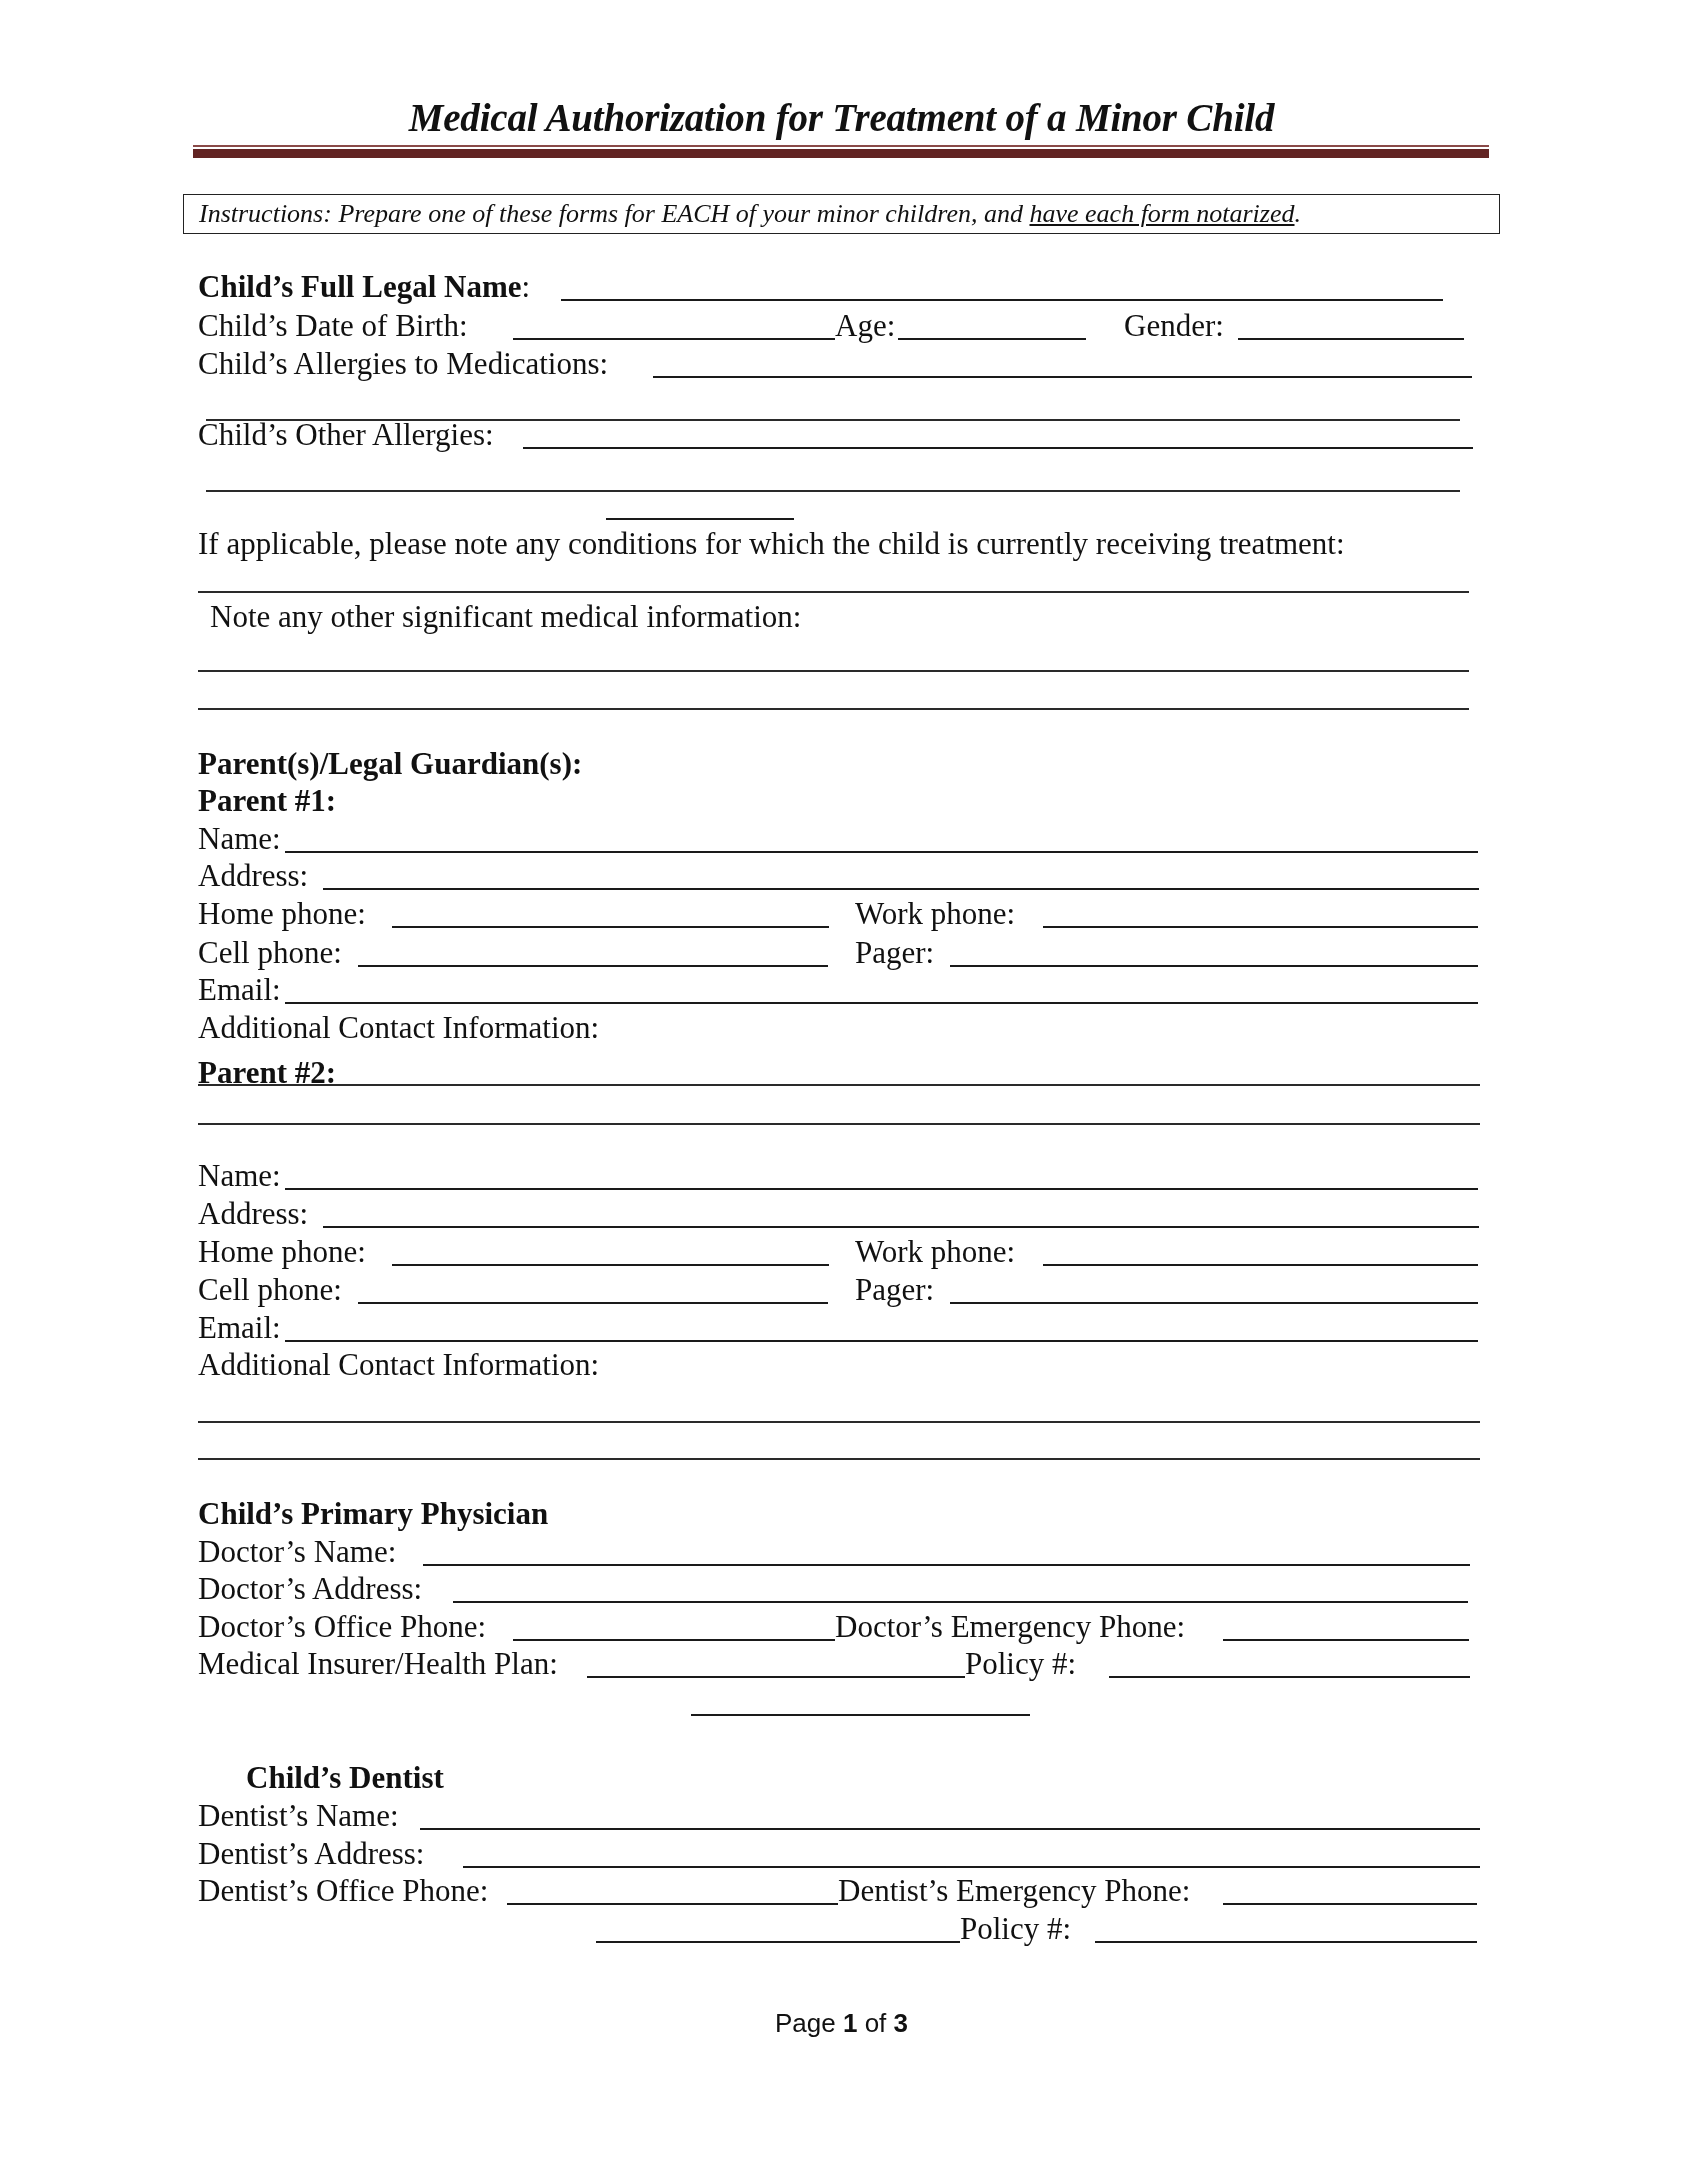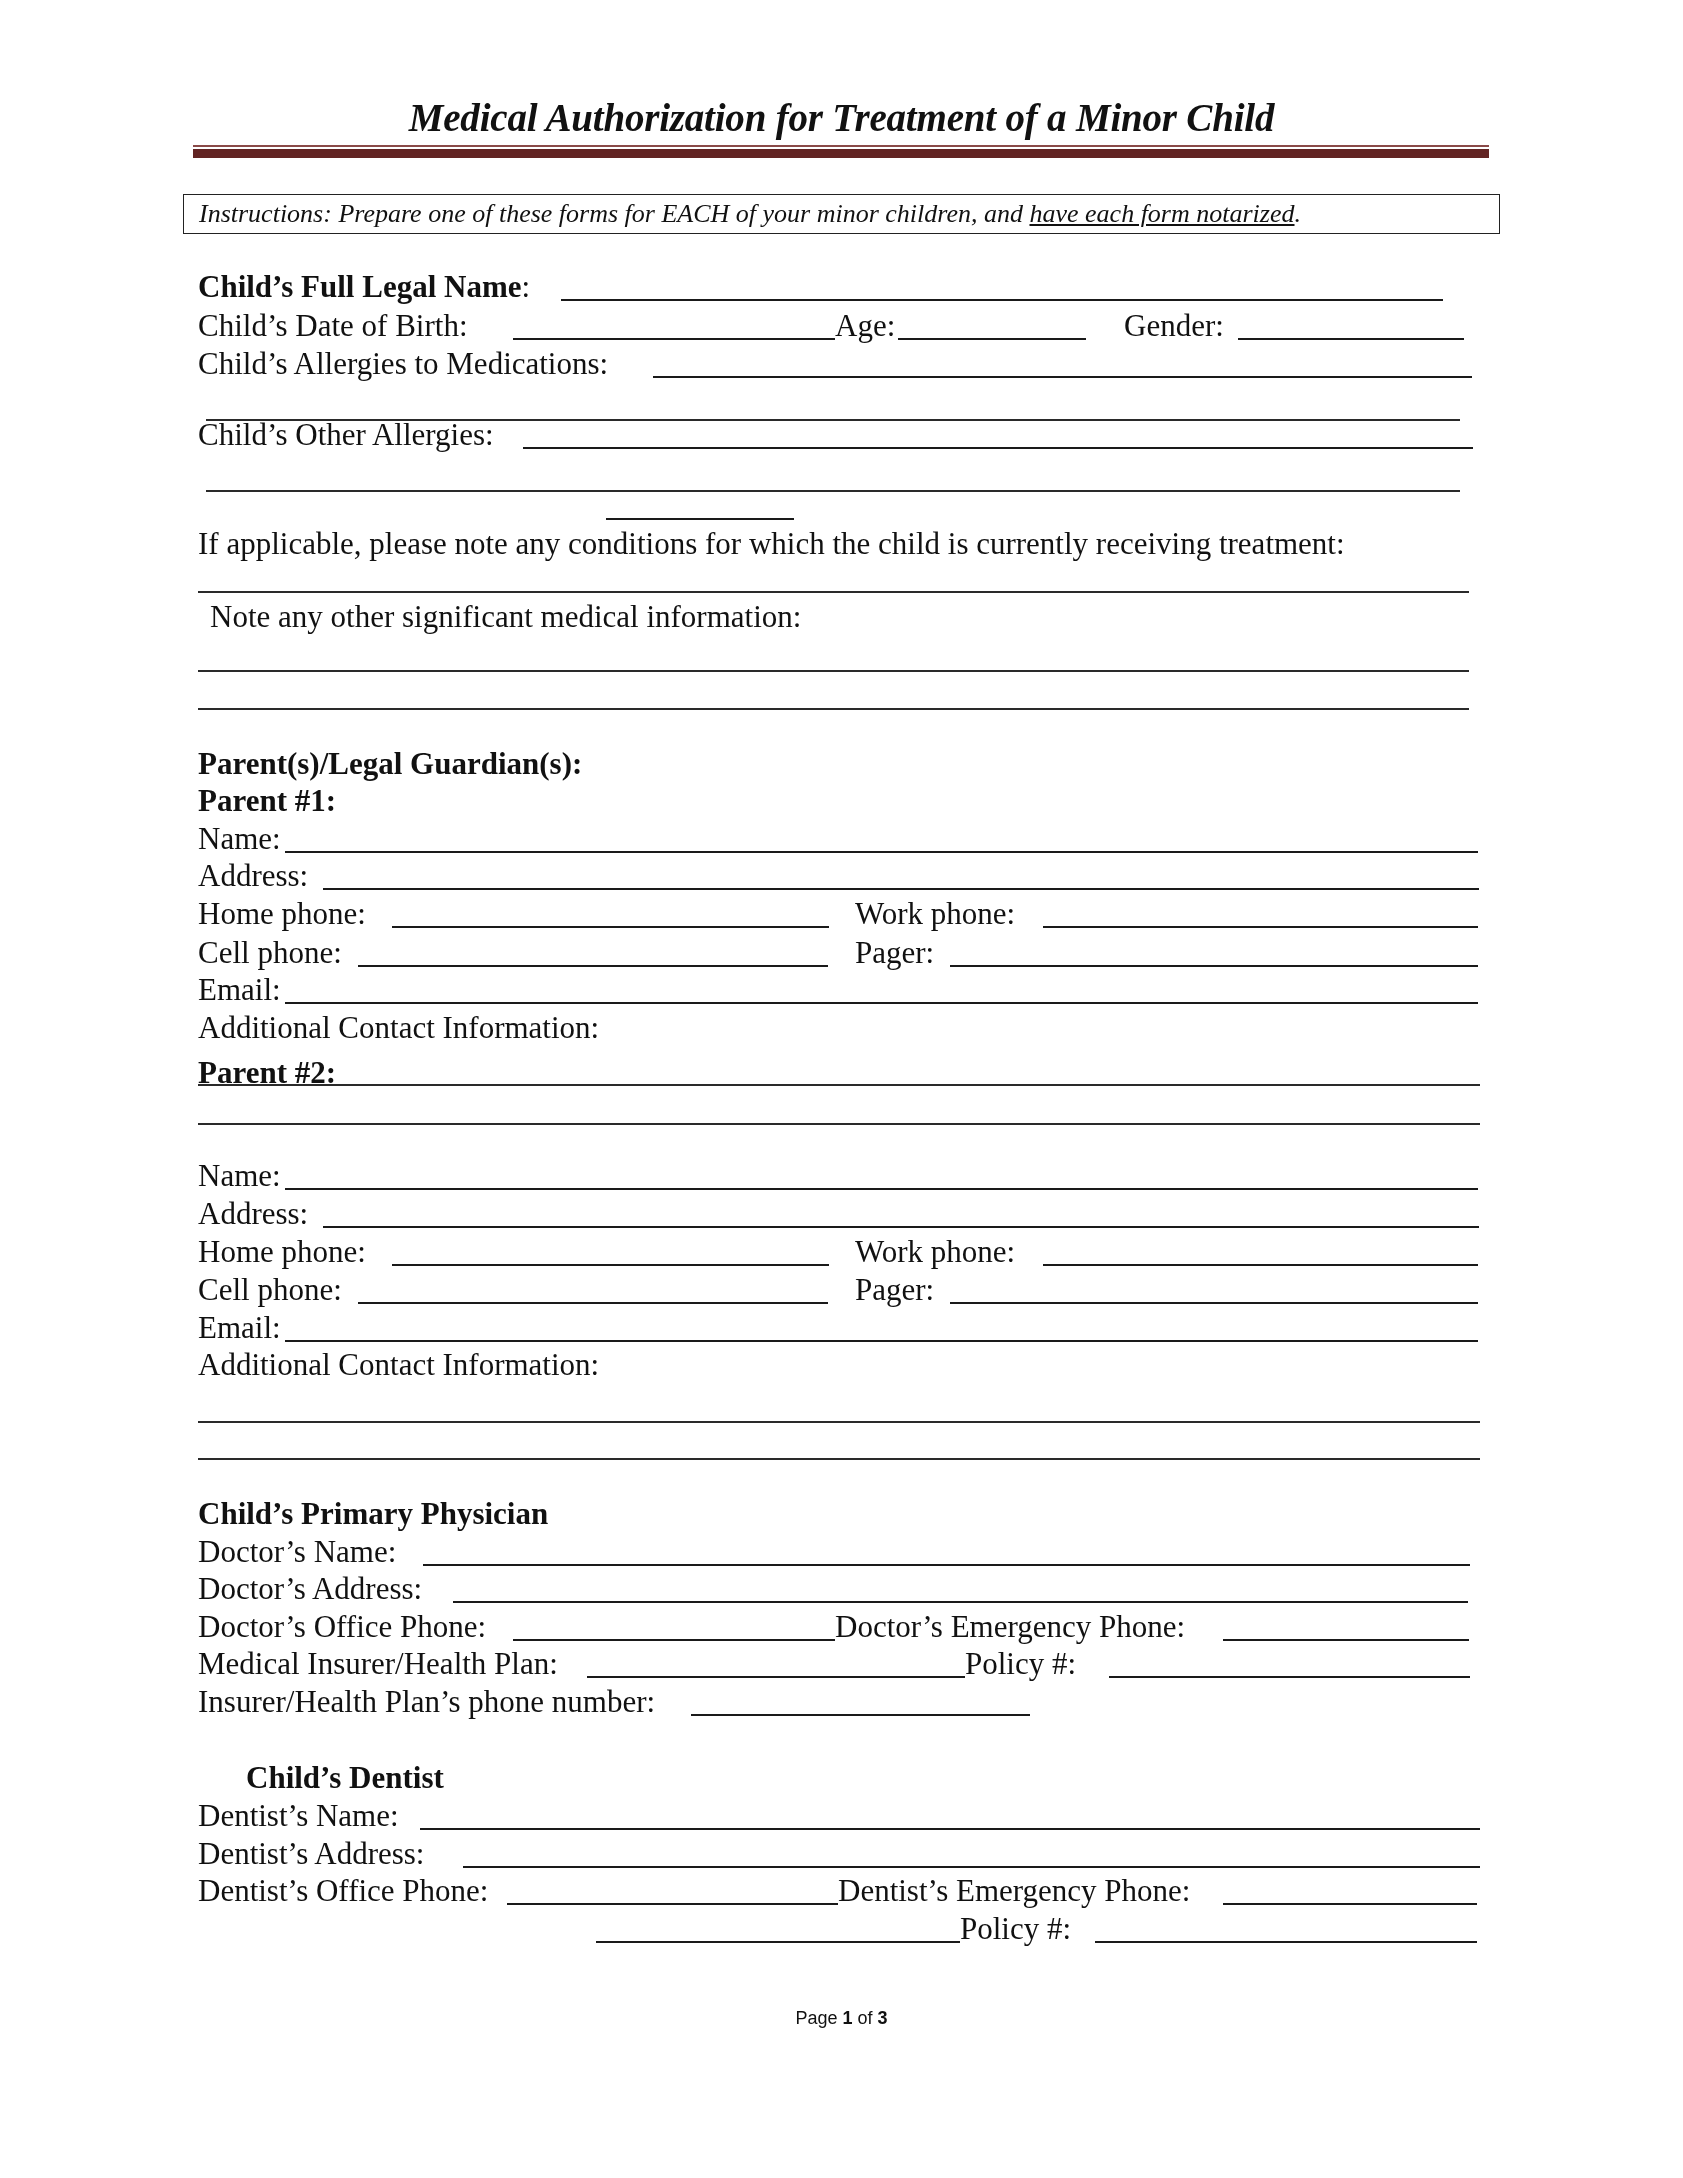--- a/index.html
+++ b/index.html
@@ -12,21 +12,21 @@
   .instr { position: absolute; left: 183px; top: 194px; width: 1317px; height: 40px;
            border: 1.5px solid #222; box-sizing: border-box; font-style: italic; font-size: 26px;
            padding: 4px 0 0 15px; white-space: nowrap; }
   .instr u { text-decoration: underline; }
   .row { position: absolute; left: 198px; height: 40px; font-size: 31px; white-space: nowrap; line-height: 40px; }
   .lbl { position: absolute; top: 0; white-space: nowrap; }
   .b { font-weight: bold; }
   .blank { position: absolute; height: 0; border-bottom: 2.2px solid #1a1a1a; top: 32px; }
   .fullline { position: absolute; height: 0; border-bottom: 2.2px solid #2a2a2a; }
   .footer { position: absolute; left: 0; width: 1683px; top: 2008px; text-align: center;
-            font-family: "Liberation Sans", "DejaVu Sans", sans-serif; font-size: 18px; }
+            font-family: "Liberation Sans", "DejaVu Sans", sans-serif; font-size: 26px; }
   .footer b { font-weight: bold; }
 </style>
 </head>
 <body>
 
 <div class="title">Medical Authorization for Treatment of a Minor Child</div>
 <div class="rule-thin"></div>
 <div class="rule-thick"></div>
 
 <div class="instr">
@@ -149,21 +149,20 @@
   <span class="lbl" style="left:637px">Doctor’s Emergency Phone:</span>
   <span class="blank" style="left:1025px;width:246px;"></span>
 </div>
 <div class="row" style="top:1644px;width:1287px;">
   <span class="lbl" style="left:0">Medical Insurer/Health Plan:</span>
   <span class="blank" style="left:389px;width:378px;"></span>
   <span class="lbl" style="left:767px">Policy #:</span>
   <span class="blank" style="left:911px;width:361px;"></span>
 </div>
 <div class="row" style="top:1682px;width:1287px;">
-  <span class="lbl" style="left:0">Insurer/Health Plan’s phone number:</span>
   <span class="blank" style="left:493px;width:339px;"></span>
 </div>
 
 <div class="row b" style="top:1758px;margin-left:48px;">Child’s Dentist</div>
 <div class="row" style="top:1796px;width:1287px;">
   <span class="lbl" style="left:0">Dentist’s Name:</span>
   <span class="blank" style="left:222px;width:1060px;"></span>
 </div>
 <div class="row" style="top:1834px;width:1287px;">
   <span class="lbl" style="left:0">Dentist’s Address:</span>

